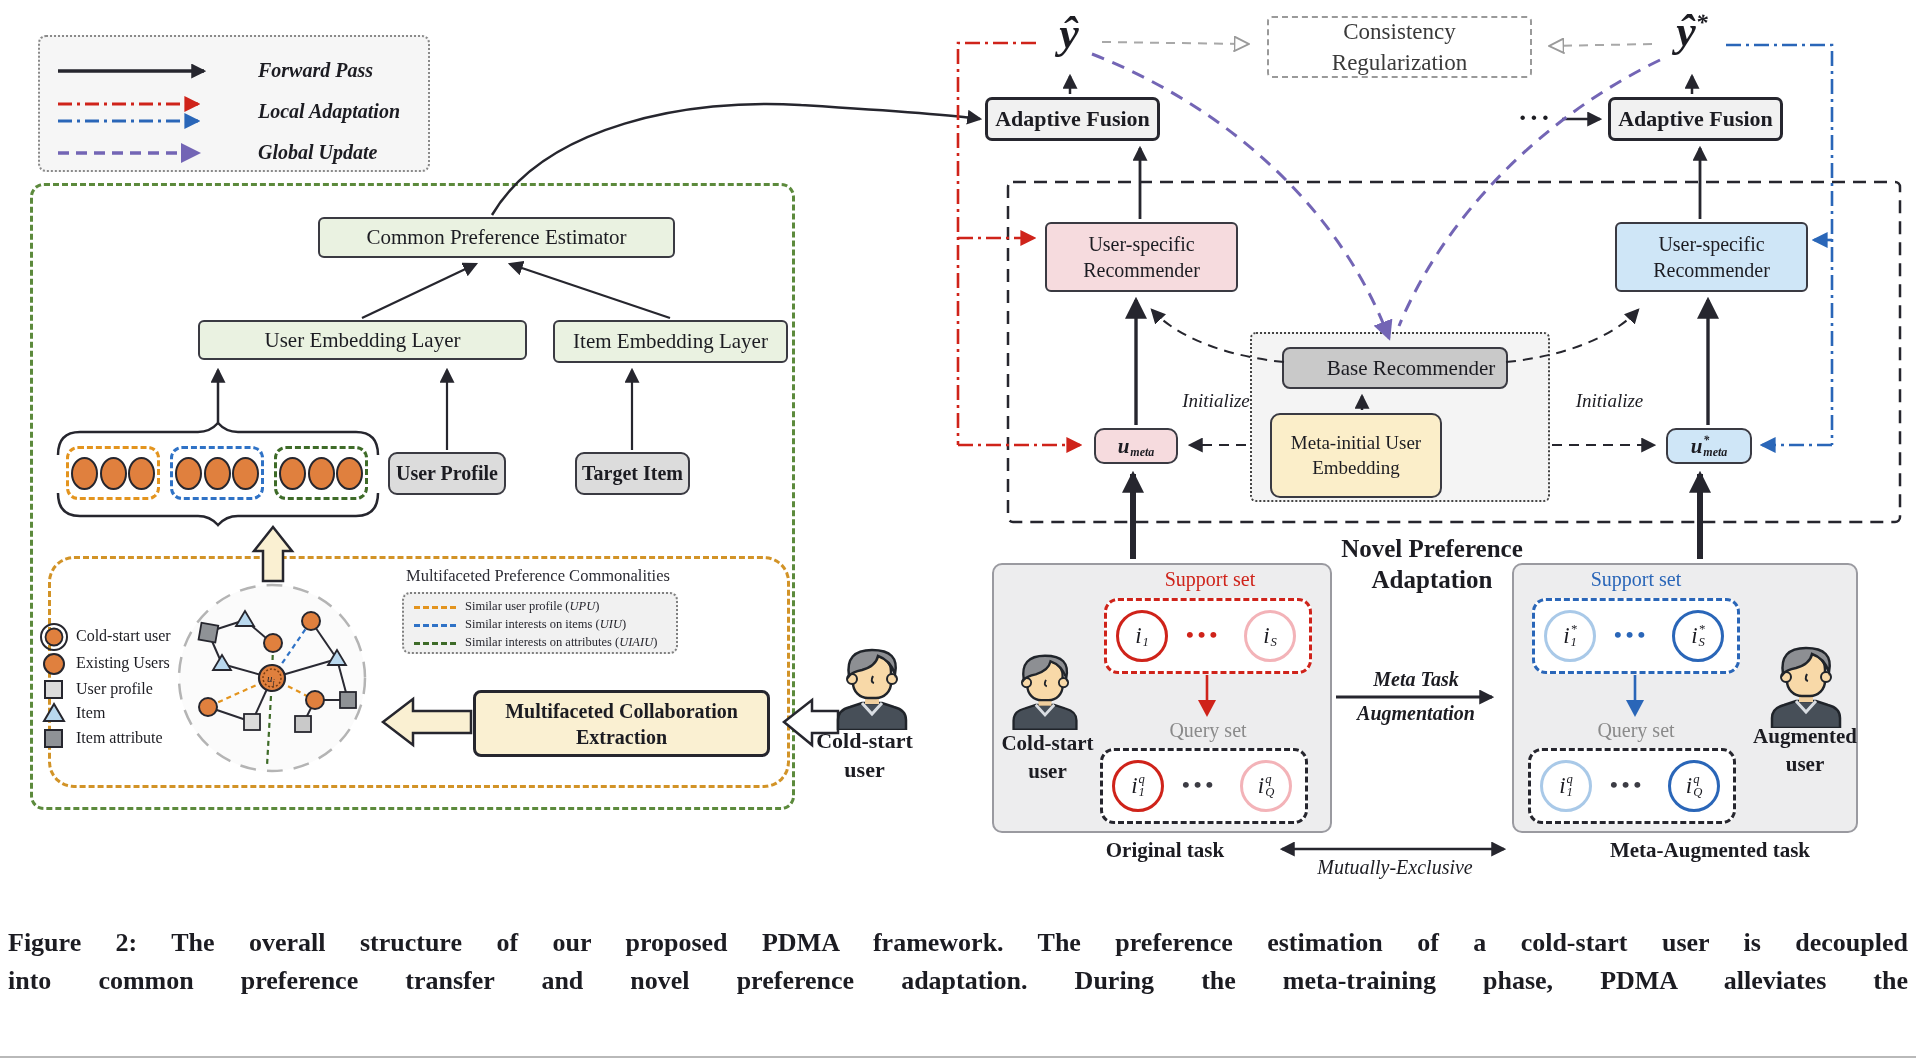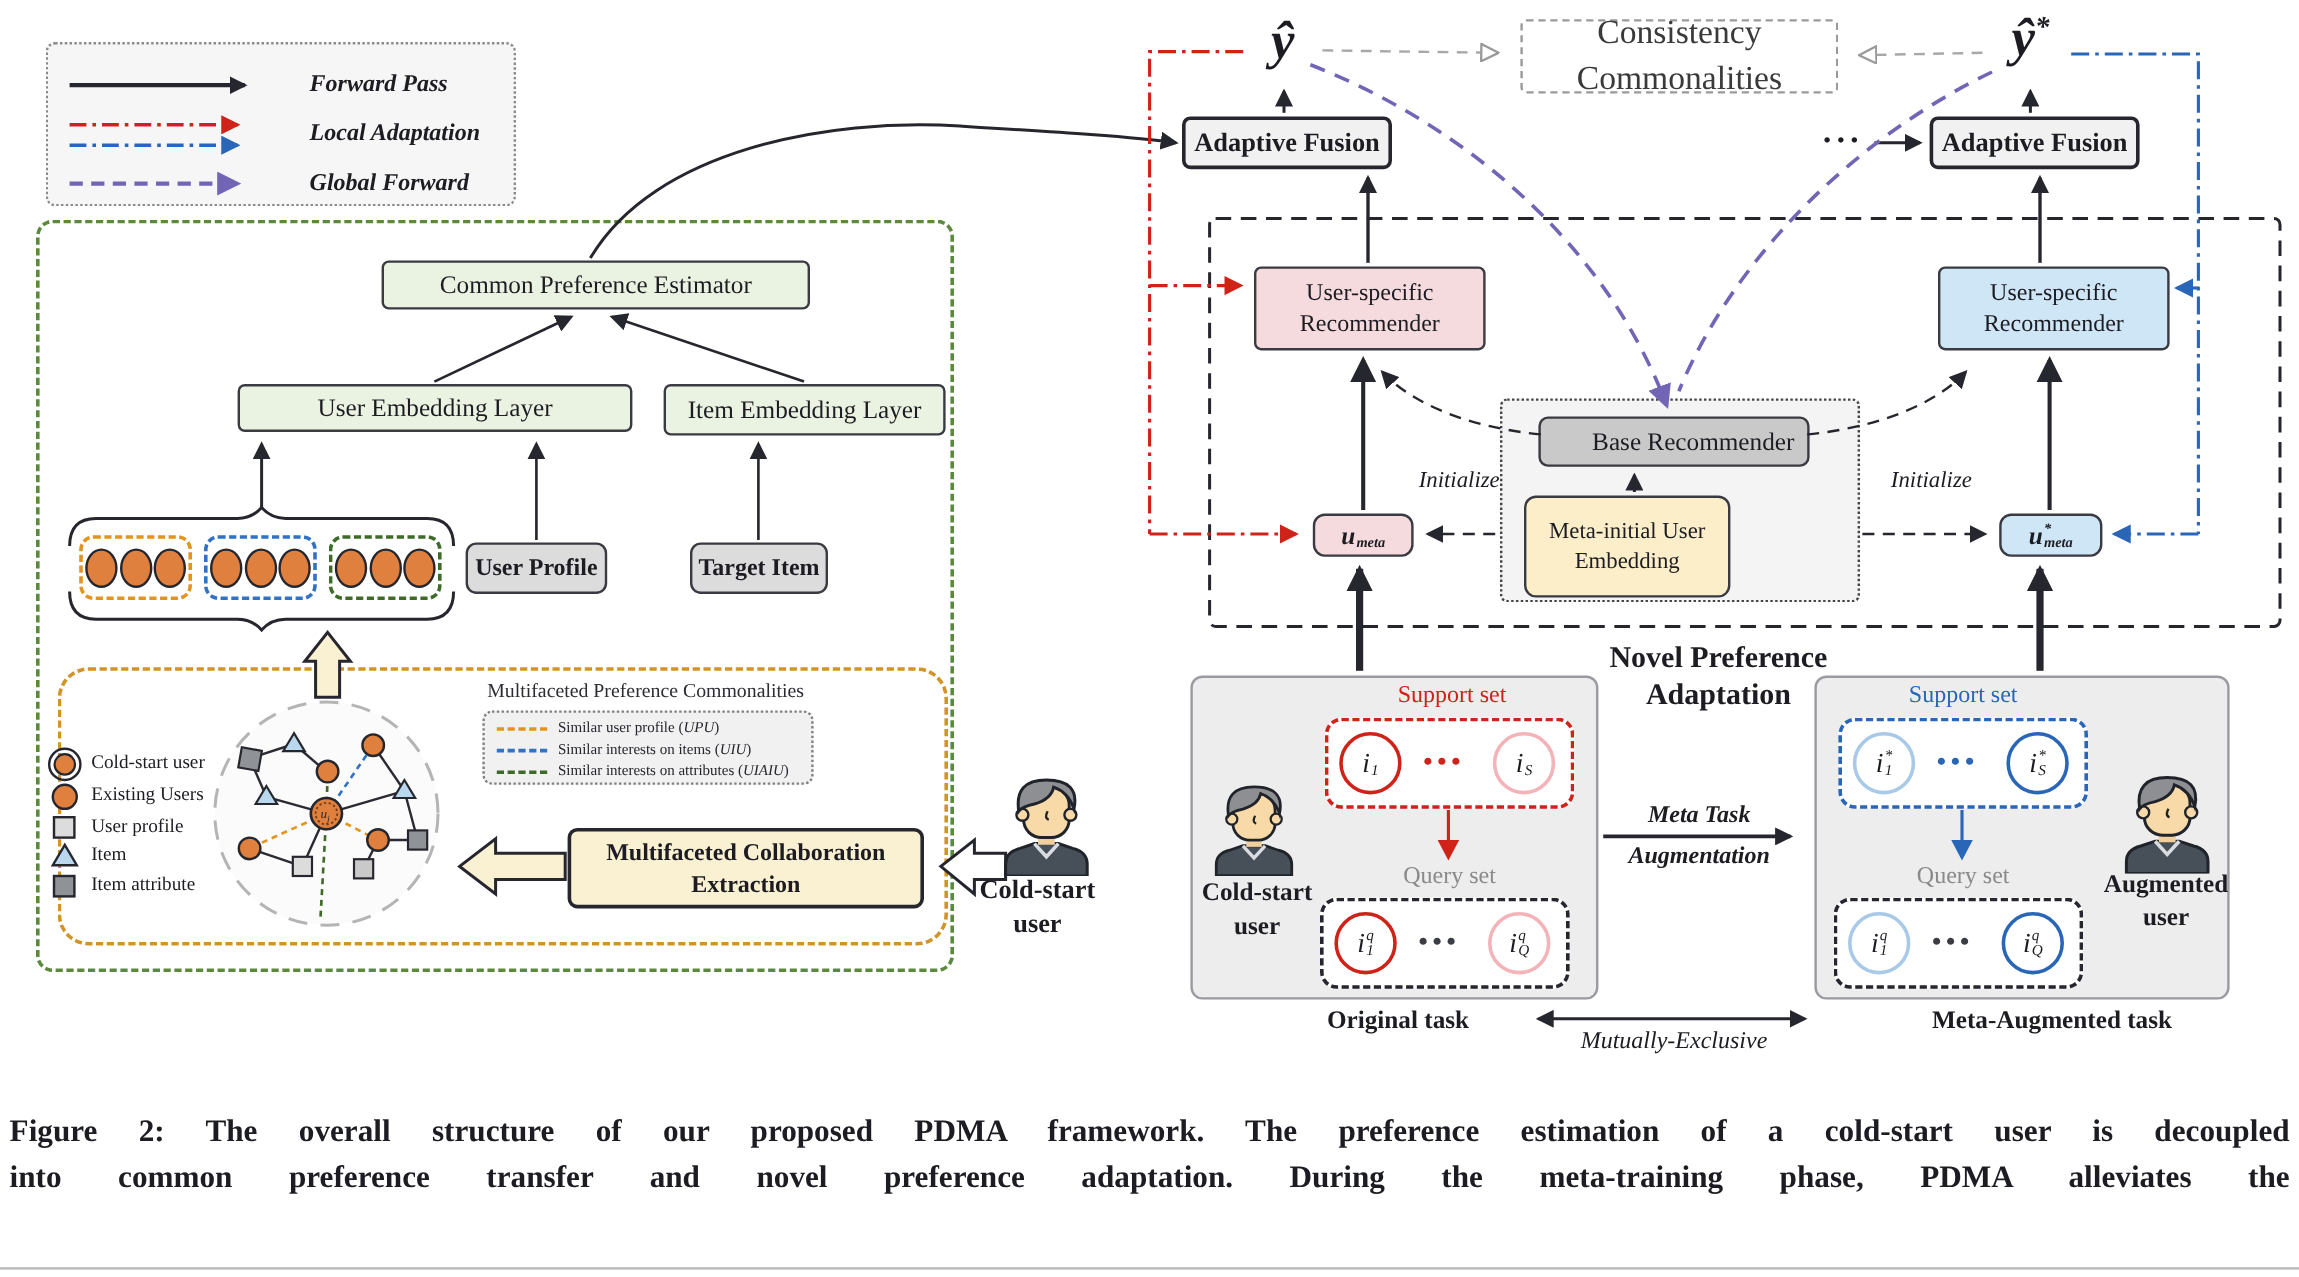--- a/index.html
+++ b/index.html
@@ -10,21 +10,21 @@
   .bx{position:absolute;box-sizing:border-box;display:flex;align-items:center;justify-content:center;
       text-align:center;border:2px solid #3a3a42;border-radius:6px;background:#fff;}
   .green-bx{background:var(--light_green,#eaf2e1);font-size:21px;}
   .gray-bx{background:#dcdcdc;font-weight:bold;border-radius:9px;border-width:2.5px;font-size:20px;}
   .afbx{background:#f1f1f1;border-width:3px;border-color:#26262e;font-weight:bold;font-size:22px;border-radius:7px;}
   .pinkbx{background:var(--pink,#f6dbde);font-size:20px;line-height:1.3;}
   .bluebx{background:var(--blue_fill,#cfe6f7);font-size:20px;line-height:1.3;}
   .basebx{background:#c9c9c9;font-size:21px;border-radius:8px;padding-left:32px;}
   .yellowbx{background:var(--yellow,#fbeec9);font-size:19px;border-radius:10px;border-width:2.5px;line-height:1.3;}
   .umeta{background:var(--pink,#f6dbde);border-radius:10px;border-width:2.5px;}
-  .consist{border:2px dashed #9a9a9a;color:#3a3a3a;font-size:28px;background:#fff;border-radius:5px;line-height:1.35;}
+  .consist{border:2px dashed #9a9a9a;color:#3a3a3a;font-size:23px;background:#fff;border-radius:5px;line-height:1.35;}
   .panel{position:absolute;background:#ededee;border:2px solid #9a9aa0;border-radius:10px;box-sizing:border-box;}
   .setbx{position:absolute;background:#fff;border:3px dashed #26262e;border-radius:14px;box-sizing:border-box;}
   .itemc{position:absolute;width:52px;height:52px;border-radius:50%;border:3px solid #26262e;background:#fff;
          display:flex;align-items:center;justify-content:center;font-style:italic;font-size:23px;box-sizing:border-box;}
   .lbl{position:absolute;text-align:center;}
   .lleft{text-align:left;}
   .b{font-weight:bold;} .i{font-style:italic;} .bi{font-weight:bold;font-style:italic;}
   .gpanel{position:absolute;border:3px dashed var(--panel_green,#5c8a3c);border-radius:14px;box-sizing:border-box;}
   .opanel{position:absolute;border:3px dashed #d29327;border-radius:26px;box-sizing:border-box;}
   .dotbox{position:absolute;border:2px dotted #8a8a8a;background:#f6f6f6;border-radius:8px;box-sizing:border-box;}
@@ -57,21 +57,21 @@
   <div class="dotbox" style="left:38px;top:35px;width:392px;height:137px;"></div>
   <div class="gpanel" style="left:30px;top:183px;width:765px;height:627px;"></div>
   <div class="opanel" style="left:48px;top:556px;width:742px;height:232px;"></div>
   <div class="panel" style="left:992px;top:563px;width:340px;height:270px;"></div>
   <div class="panel" style="left:1512px;top:563px;width:346px;height:270px;"></div>
   <div class="abs" style="left:1250px;top:332px;width:300px;height:170px;border:2px dotted #444;background:#f4f4f4;border-radius:6px;box-sizing:border-box;"></div>
   <div class="combox" style="left:402px;top:592px;width:276px;height:62px;"></div>
 
   <div class="lbl lleft bi" style="left:258px;top:59px;width:170px;font-size:20px;">Forward Pass</div>
   <div class="lbl lleft bi" style="left:258px;top:100px;width:170px;font-size:20px;">Local Adaptation</div>
-  <div class="lbl lleft bi" style="left:258px;top:141px;width:170px;font-size:20px;">Global Forward</div>
+  <div class="lbl lleft bi" style="left:258px;top:141px;width:170px;font-size:20px;">Global Update</div>
 
   <div class="bx green-bx" style="left:318px;top:217px;width:357px;height:41px;">Common Preference Estimator</div>
   <div class="bx green-bx" style="left:198px;top:320px;width:329px;height:40px;">User Embedding Layer</div>
   <div class="bx green-bx" style="left:553px;top:320px;width:235px;height:43px;">Item Embedding Layer</div>
   <div class="bx gray-bx" style="left:388px;top:452px;width:118px;height:43px;">User Profile</div>
   <div class="bx gray-bx" style="left:575px;top:452px;width:115px;height:43px;">Target Item</div>
 
   <div class="dgrp" style="left:66px;top:446px;width:94px;height:54px;border-color:var(--orange,#e3941e);">
     <span class="ncirc"></span>
       <span class="ncirc"></span>
@@ -108,21 +108,21 @@
   <div class="bx" style="left:473px;top:690px;width:297px;height:67px;background:var(--cream,#faf0d2);border-width:3px;border-color:#26262e;border-radius:8px;font-weight:bold;font-size:20px;line-height:1.3;">
     <div><span>Multifaceted Collaboration</span><br><span>Extraction</span></div>
   </div>
 
   <div class="lbl b" style="left:797px;top:728px;width:135px;font-size:22px;">Cold-start</div>
   <div class="lbl b" style="left:797px;top:757px;width:135px;font-size:22px;">user</div>
 
   <div class="lbl yhat" style="left:1038px;top:12px;width:62px;"><span>ŷ</span></div>
   <div class="lbl yhat" style="left:1652px;top:10px;width:80px;"><span>ŷ</span><sup class="star">*</sup></div>
   <div class="bx consist" style="left:1267px;top:16px;width:265px;height:62px;">
-    <div><span>Consistency</span><br><span>Commonalities</span></div>
+    <div><span>Consistency</span><br><span>Regularization</span></div>
   </div>
   <div class="bx afbx" style="left:985px;top:97px;width:175px;height:44px;">Adaptive Fusion</div>
   <div class="bx afbx" style="left:1608px;top:97px;width:175px;height:44px;">Adaptive Fusion</div>
   <div class="lbl b" style="left:1512px;top:102px;width:46px;font-size:28px;letter-spacing:2px;">···</div>
 
   <div class="bx pinkbx" style="left:1045px;top:222px;width:193px;height:70px;">
     <div><span>User-specific</span><br><span>Recommender</span></div>
   </div>
   <div class="bx bluebx" style="left:1615px;top:222px;width:193px;height:70px;">
     <div><span>User-specific</span><br><span>Recommender</span></div>

